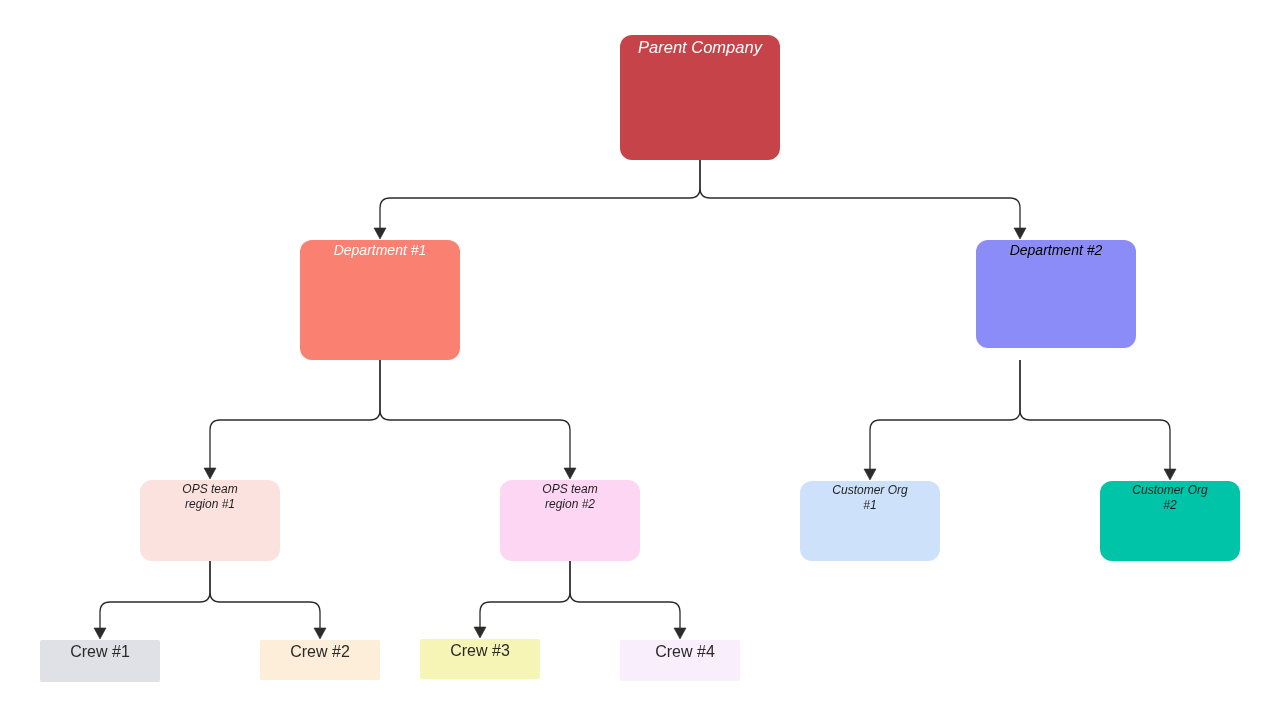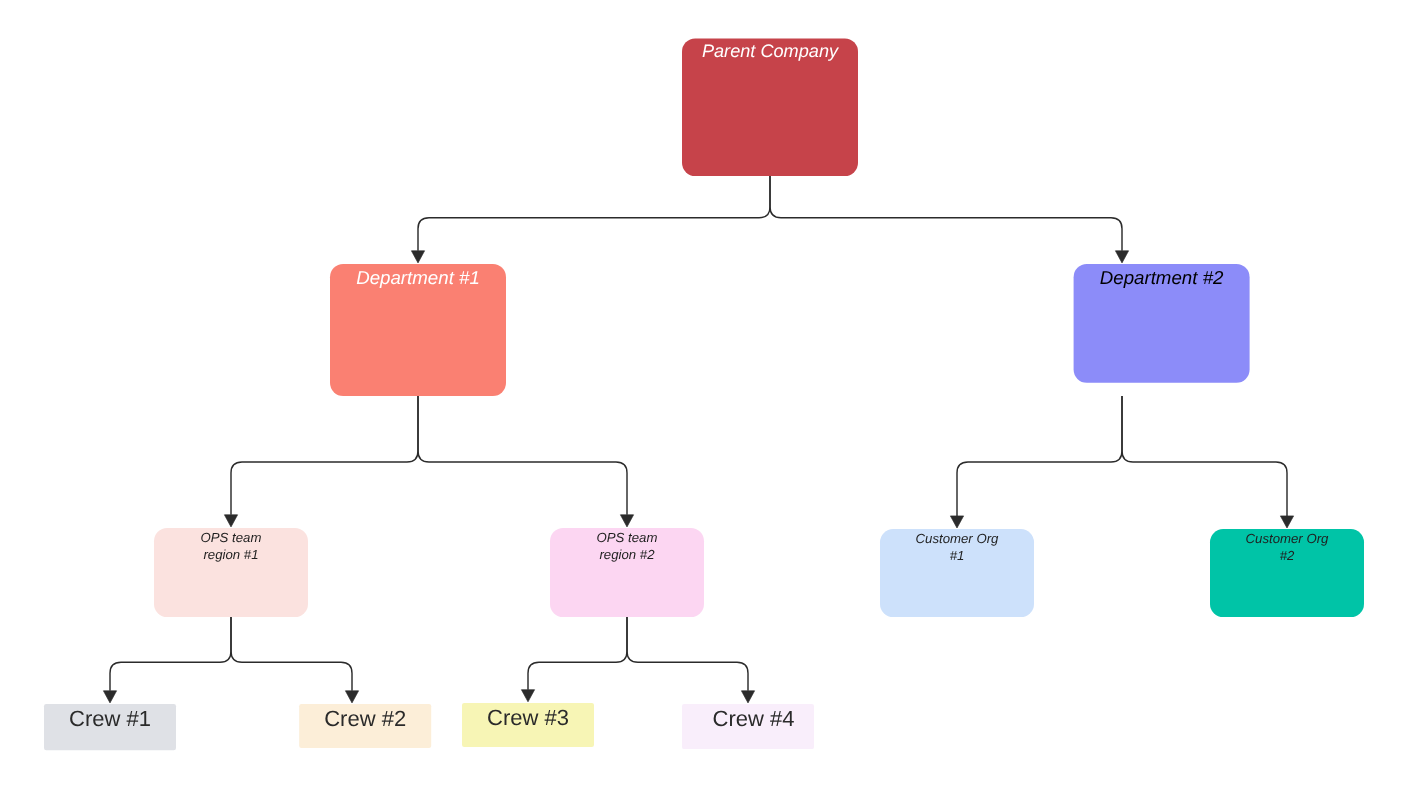--- a/index.html
+++ b/index.html
@@ -35,23 +35,23 @@
     text-align: center;
     border-radius: 12px;
     line-height: 1.28;
     white-space: pre-line;
     padding: 2px 6px;
     box-shadow: 0 0 0 0 rgba(0,0,0,0);
   }
   .node.italic { font-style: italic; }
   .node.plain  { font-style: normal; }
   .lvl-root  { font-size: 16.5px; }
-  .lvl-dept  { font-size: 17px; }
+  .lvl-dept  { font-size: 14px; }
   .lvl-team  { font-size: 12px; }
-  .lvl-crew  { font-size: 20px; border-radius: 2px; }
+  .lvl-crew  { font-size: 16px; border-radius: 2px; }
 </style>
 </head>
 <body>
 
 <div id="canvas" style="background: rgb(255, 255, 255);">
   <svg id="edge-layer" viewBox="0 0 1280 721" width="1280" height="721" xmlns="http://www.w3.org/2000/svg">
       <g>
         <path d="M 700 160 L 700 188 Q 700 198 690 198 L 390 198 Q 380 198 380 208 L 380 228" fill="none" stroke="#2b2b2b" stroke-width="1.3" stroke-linecap="butt"></path>
         <path d="M 374 228 L 386 228 L 380 239 Z" fill="#2b2b2b" stroke="#2b2b2b" stroke-width="0.6" stroke-linejoin="miter"></path>
       </g>
@@ -98,17 +98,17 @@
       <div class="node lvl-dept italic" style="left: 976px; top: 240px; width: 160px; height: 108px; background: rgb(140, 140, 249); color: #000000;"><span>Department #2</span></div>
       <div class="node lvl-team italic" style="left: 140px; top: 480px; width: 140px; height: 81px; background: rgb(251, 226, 223); color: rgb(31, 31, 31);"><span>OPS team
 region #1</span></div>
       <div class="node lvl-team italic" style="left: 500px; top: 480px; width: 140px; height: 81px; background: rgb(252, 214, 242); color: rgb(31, 31, 31);"><span>OPS team
 region #2</span></div>
       <div class="node lvl-team italic" style="left: 800px; top: 481px; width: 140px; height: 80px; background: rgb(205, 225, 251); color: rgb(31, 31, 31);"><span>Customer Org
 #1</span></div>
       <div class="node lvl-team italic" style="left: 1100px; top: 481px; width: 140px; height: 80px; background: rgb(0, 196, 167); color: rgb(31, 31, 31);"><span>Customer Org
 #2</span></div>
       <div class="node lvl-crew plain" style="left: 40px; top: 640px; width: 120px; height: 42px; background: rgb(223, 225, 230); color: rgb(42, 42, 42);"><span>Crew #1</span></div>
-      <div class="node lvl-crew plain" style="left: 272px; top: 640px; width: 120px; height: 40px; background: rgb(252, 238, 216); color: rgb(42, 42, 42);"><span>Crew #2</span></div>
+      <div class="node lvl-crew plain" style="left: 260px; top: 640px; width: 120px; height: 40px; background: rgb(252, 238, 216); color: rgb(42, 42, 42);"><span>Crew #2</span></div>
       <div class="node lvl-crew plain" style="left: 420px; top: 639px; width: 120px; height: 40px; background: rgb(247, 245, 181); color: rgb(42, 42, 42);"><span>Crew #3</span></div>
       <div class="node lvl-crew plain" style="left: 620px; top: 640px; width: 120px; height: 41px; background: rgb(249, 238, 251); color: rgb(42, 42, 42); padding-left: 16px;"><span>Crew #4</span></div>
     </div>
 </div>
 
 </body></html>

